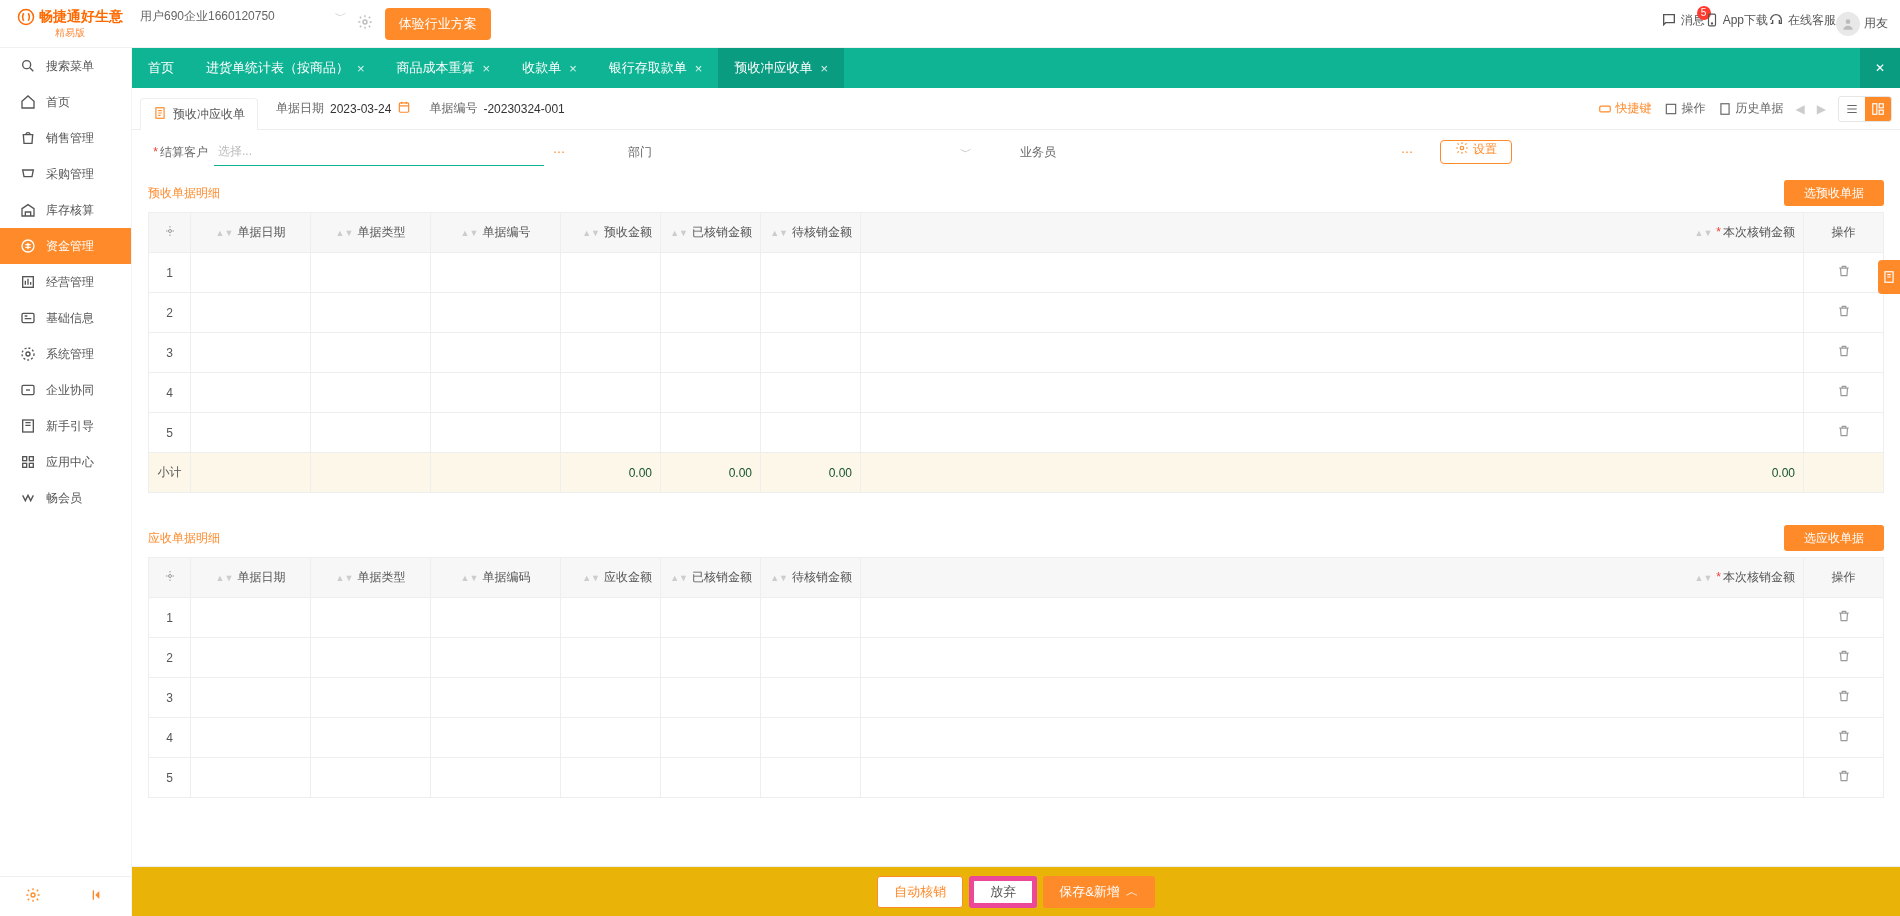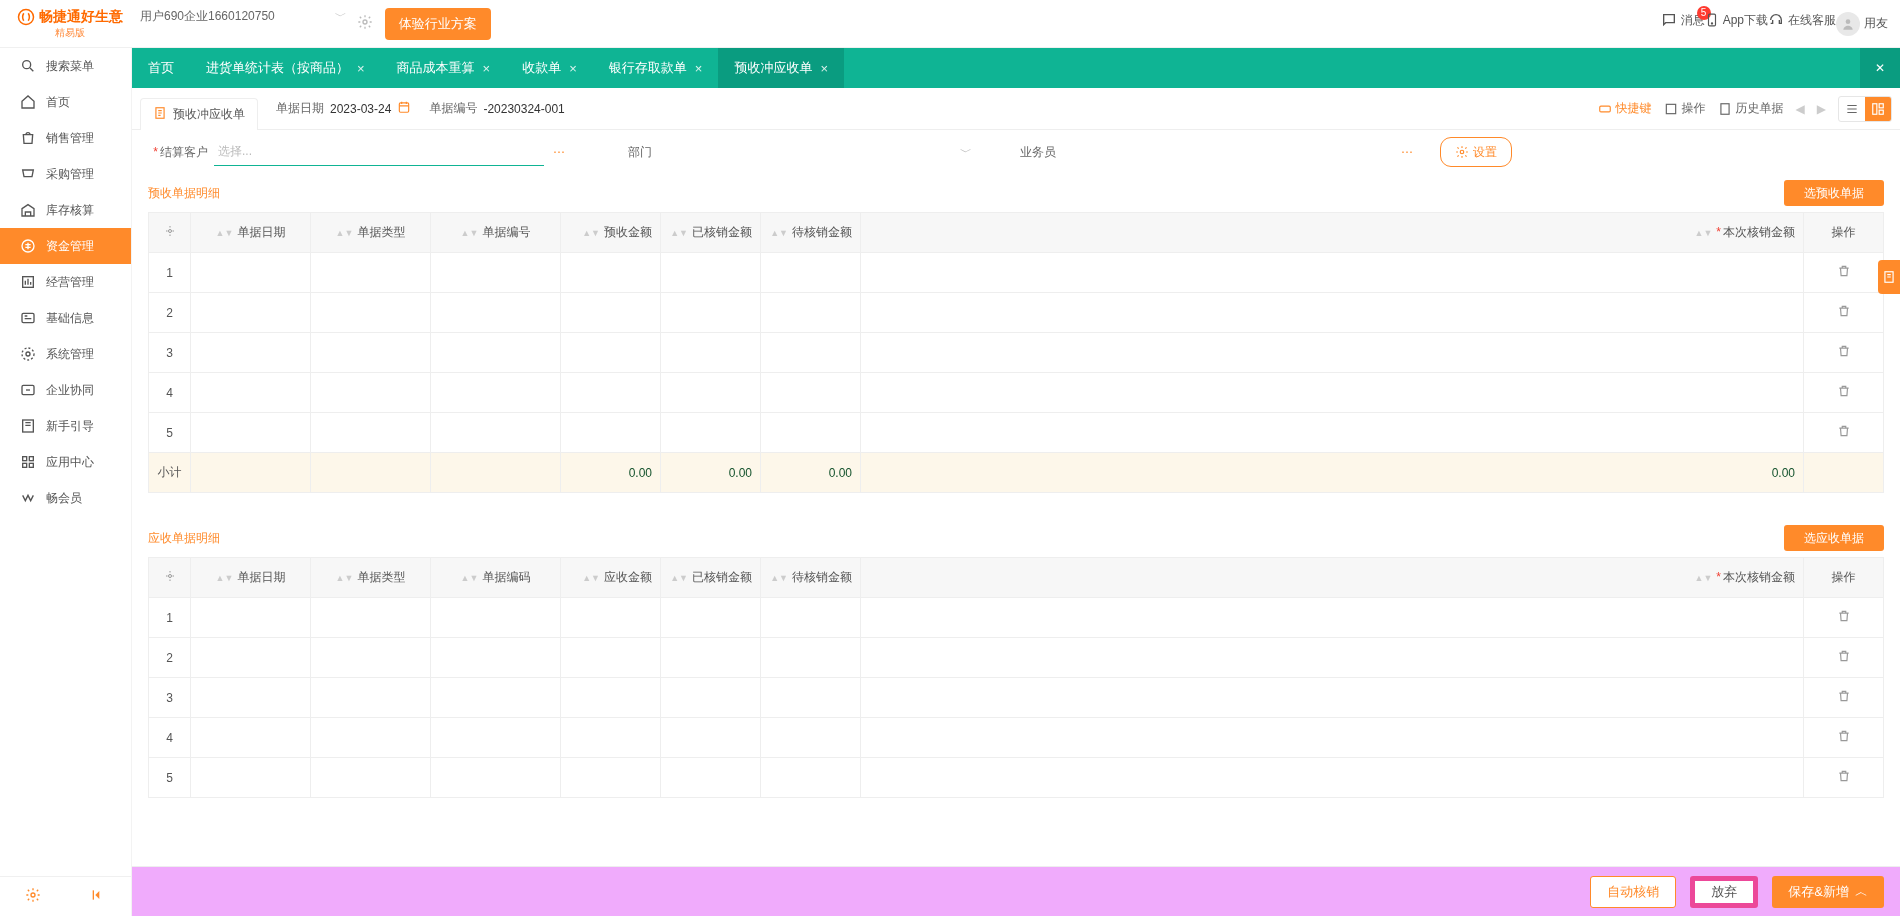--- a/index.html
+++ b/index.html
@@ -47,38 +47,38 @@
   .viewtoggle span.active{background:#ff8a2a;color:#fff}
   
   .formrow{display:flex;align-items:center;height:44px;padding:0 16px;gap:24px}
   .ff{display:flex;align-items:center;gap:6px;flex:1}
   .ff label{color:#666;min-width:60px;text-align:right}
   .ff .req{color:#f04134;margin-right:2px}
   .ff .input{flex:1;height:28px;border-bottom:1px solid #0fb494;display:flex;align-items:center;color:#bbb;padding:0 4px}
   .ff .input.plain{border-bottom:1px solid transparent}
   .ff .more{color:#ff8a2a;width:18px;text-align:center;cursor:pointer}
   .ff .caret{color:#bbb;cursor:pointer}
-  .btn-outline{height:30px;padding:0 14px;border:1px solid #ff8a2a;color:#ff8a2a;border-radius:11px;background:#fff;display:flex;align-items:center;gap:4px;cursor:pointer}
+  .btn-outline{height:24px;padding:0 14px;border:1px solid #ff8a2a;color:#ff8a2a;border-radius:4px;background:#fff;display:flex;gap:4px;cursor:pointer}
   
   .scrollarea{flex:1;overflow:auto;padding:0 16px 8px}
   .sect-head{display:flex;align-items:center;margin-top:6px;margin-bottom:6px}
   .sect-head .title{color:#ff8a2a}
   .sect-head .btn-fill{margin-left:auto;height:26px;padding:0 20px;background:#ff8a2a;color:#fff;border-radius:3px;display:flex;align-items:center;cursor:pointer}
   table{border-collapse:collapse;width:100%;table-layout:fixed}
   th,td{border:1px solid #eee;height:40px;padding:0 8px;font-weight:normal;color:#555}
   thead th{background:#f7f7f7;font-size:12px;position:relative}
   thead th .sort{color:#ccc;margin-right:4px;font-size:9px;display:inline-flex;flex-direction:column;line-height:6px;vertical-align:middle}
   td.num{text-align:right;color:#14532d}
   td.center,th.center{text-align:center}
   tr.subtotal td{background:#fdf7ea}
   .del{color:#999;cursor:pointer}
   .req-col{color:#f04134;margin-right:2px}
   .th-right{text-align:right}
   
-  .footer{height:50px;border-top:1px solid #eee;display:flex;align-items:center;justify-content:flex-end;padding:0 16px;gap:14px;background:#f0abfc}
+  .footer{height:50px;border-top:1px solid #eee;display:flex;align-items:center;justify-content:center;padding:0 16px;gap:6px;background:#eab308}
   .btn{height:32px;padding:0 16px;border-radius:3px;display:flex;align-items:center;cursor:pointer;font-size:13px}
   .btn.outline-o{border:1px solid #ff8a2a;color:#ff8a2a;background:#fff}
   .btn.outline-g{border:5px solid #ec4899;color:#555;background:#fff}
   .btn.fill{background:#ff8a2a;color:#fff;gap:6px}
   
   .floating{position:fixed;right:0;top:260px;width:22px;height:34px;background:#ff8a2a;border-radius:4px 0 0 4px;display:flex;align-items:center;justify-content:center;color:#fff}
   .gear-small{color:#bbb;cursor:pointer}
   .cal-icon{width:14px;height:14px}
 </style>
 </head>

